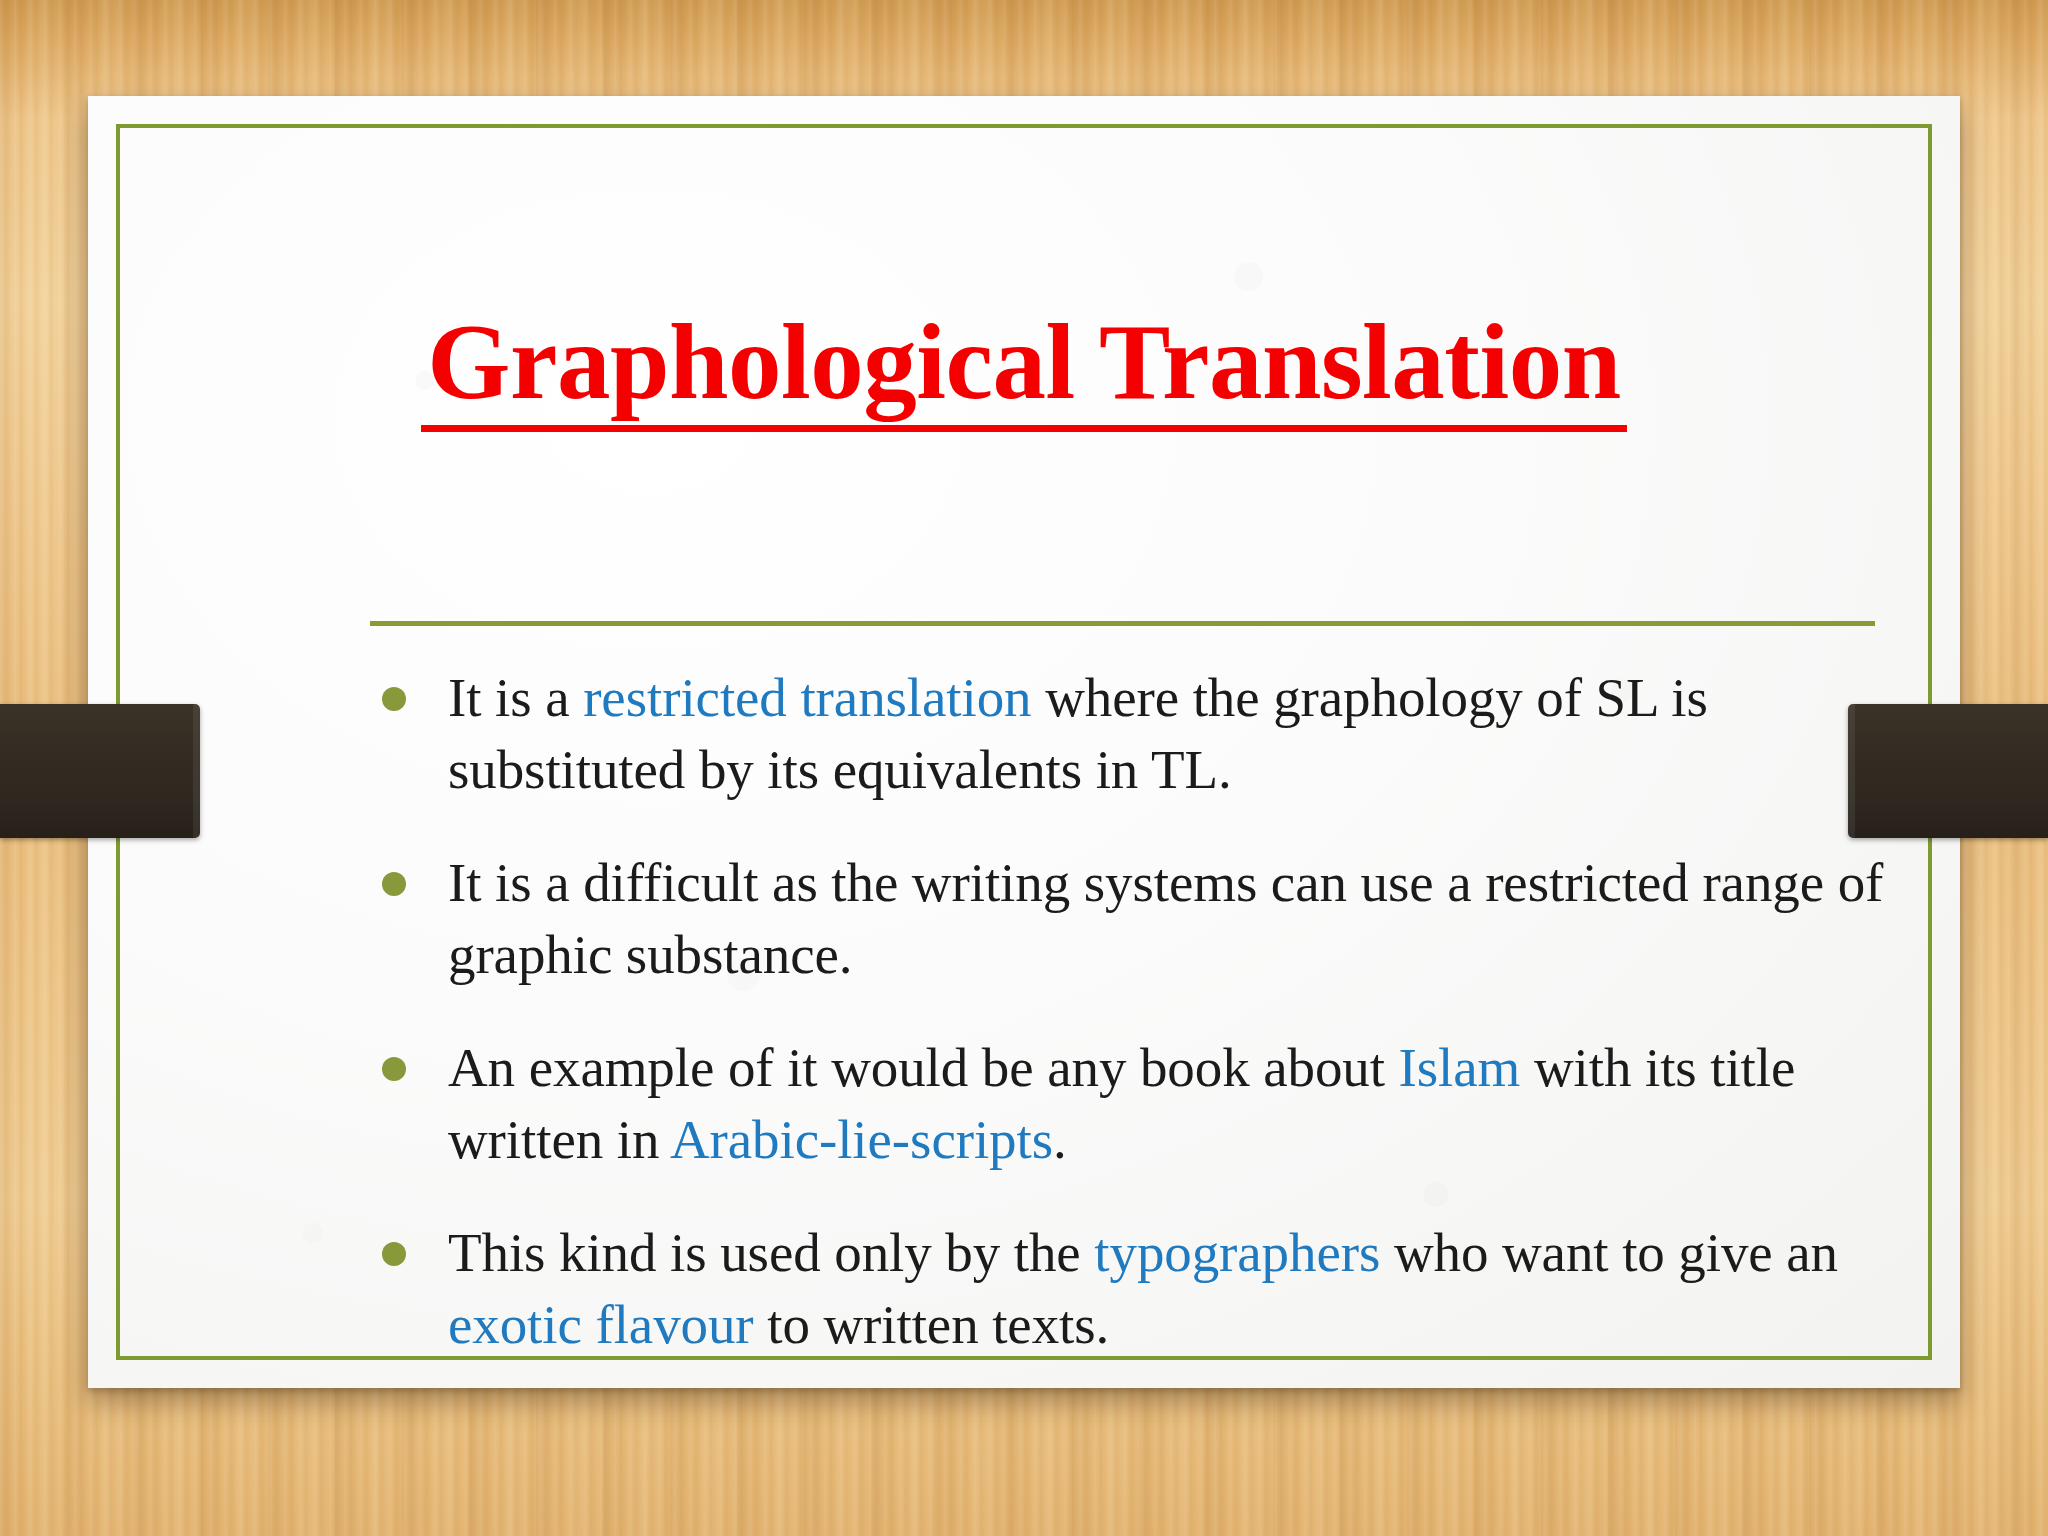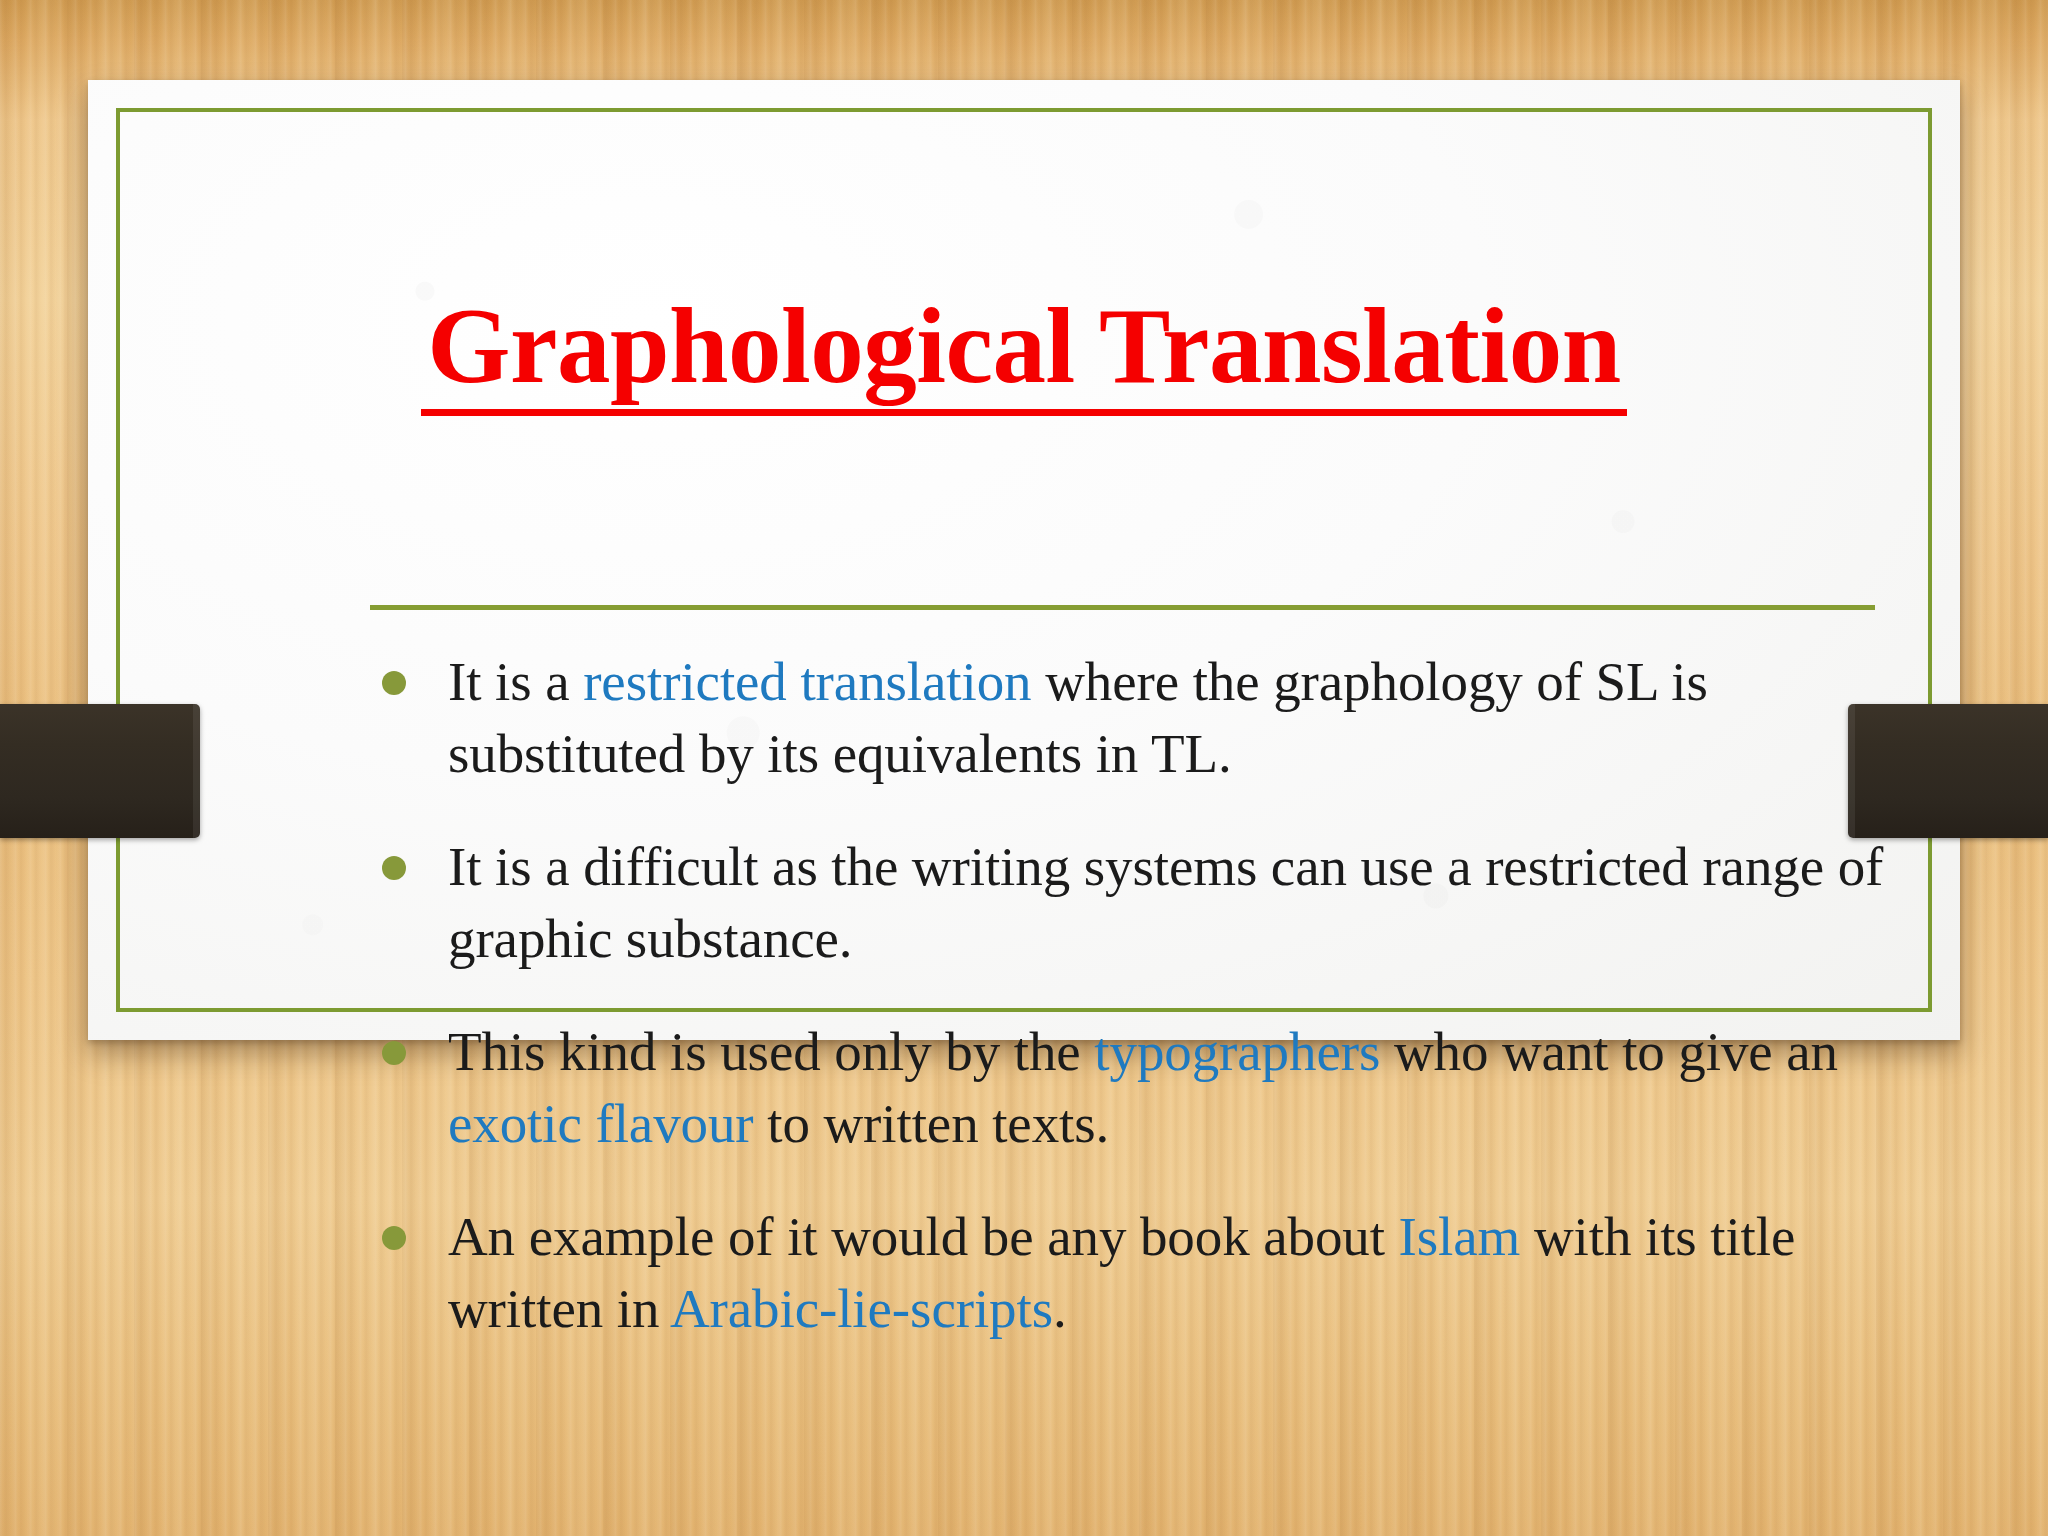--- a/index.html
+++ b/index.html
@@ -38,22 +38,22 @@
         #e9bd7c 760px,
         #edc486 980px,
         #efcb90 1200px,
         #e7bb79 1420px,
         #e2b26e 1536px);
   }
 
   
   #slide-panel {
     position:absolute;
-    left:88px; top:80px;
-    width:1872px; height:960px;
+    left:88px; top:96px;
+    width:1872px; height:1292px;
     background:
       radial-gradient(ellipse at 30% 25%, #ffffff 0%, #fbfbfb 45%, #f2f2f0 100%);
     box-shadow:
       0 14px 26px rgba(60,35,10,0.38),
       0 3px 6px rgba(60,35,10,0.25);
   }
   
   #slide-panel::before {
     content:"";
     position:absolute; inset:0;
@@ -156,22 +156,22 @@
 
     <div id="title-block">
       <h1 id="slide-title">Graphological Translation</h1>
     </div>
 
     <div id="title-divider"></div>
 
     <div id="bullet-list">
         <div class="bullet-item"><span class="bullet-dot"></span><span><span>It is a </span><span class="hl">restricted translation</span><span> where the graphology of SL is substituted by its equivalents in TL.</span></span></div>
         <div class="bullet-item"><span class="bullet-dot"></span><span><span>It is a difficult as the writing systems can use a restricted range of graphic substance.</span></span></div>
+        <div class="bullet-item"><span class="bullet-dot"></span><span><span>An example of it would be any book about </span><span class="hl">Islam</span><span> with its title written in </span><span class="hl">Arabic-lie-scripts</span><span>.</span></span></div>
         <div class="bullet-item"><span class="bullet-dot"></span><span><span>This kind is used only by the </span><span class="hl">typographers</span><span> who want to give an </span><span class="hl">exotic flavour</span><span> to written texts.</span></span></div>
-        <div class="bullet-item"><span class="bullet-dot"></span><span><span>An example of it would be any book about </span><span class="hl">Islam</span><span> with its title written in </span><span class="hl">Arabic-lie-scripts</span><span>.</span></span></div>
       </div>
 
   </div>
 
   <div class="cross-bar left"></div>
   <div class="cross-bar right"></div>
 
 </div>
 
 </body></html>

